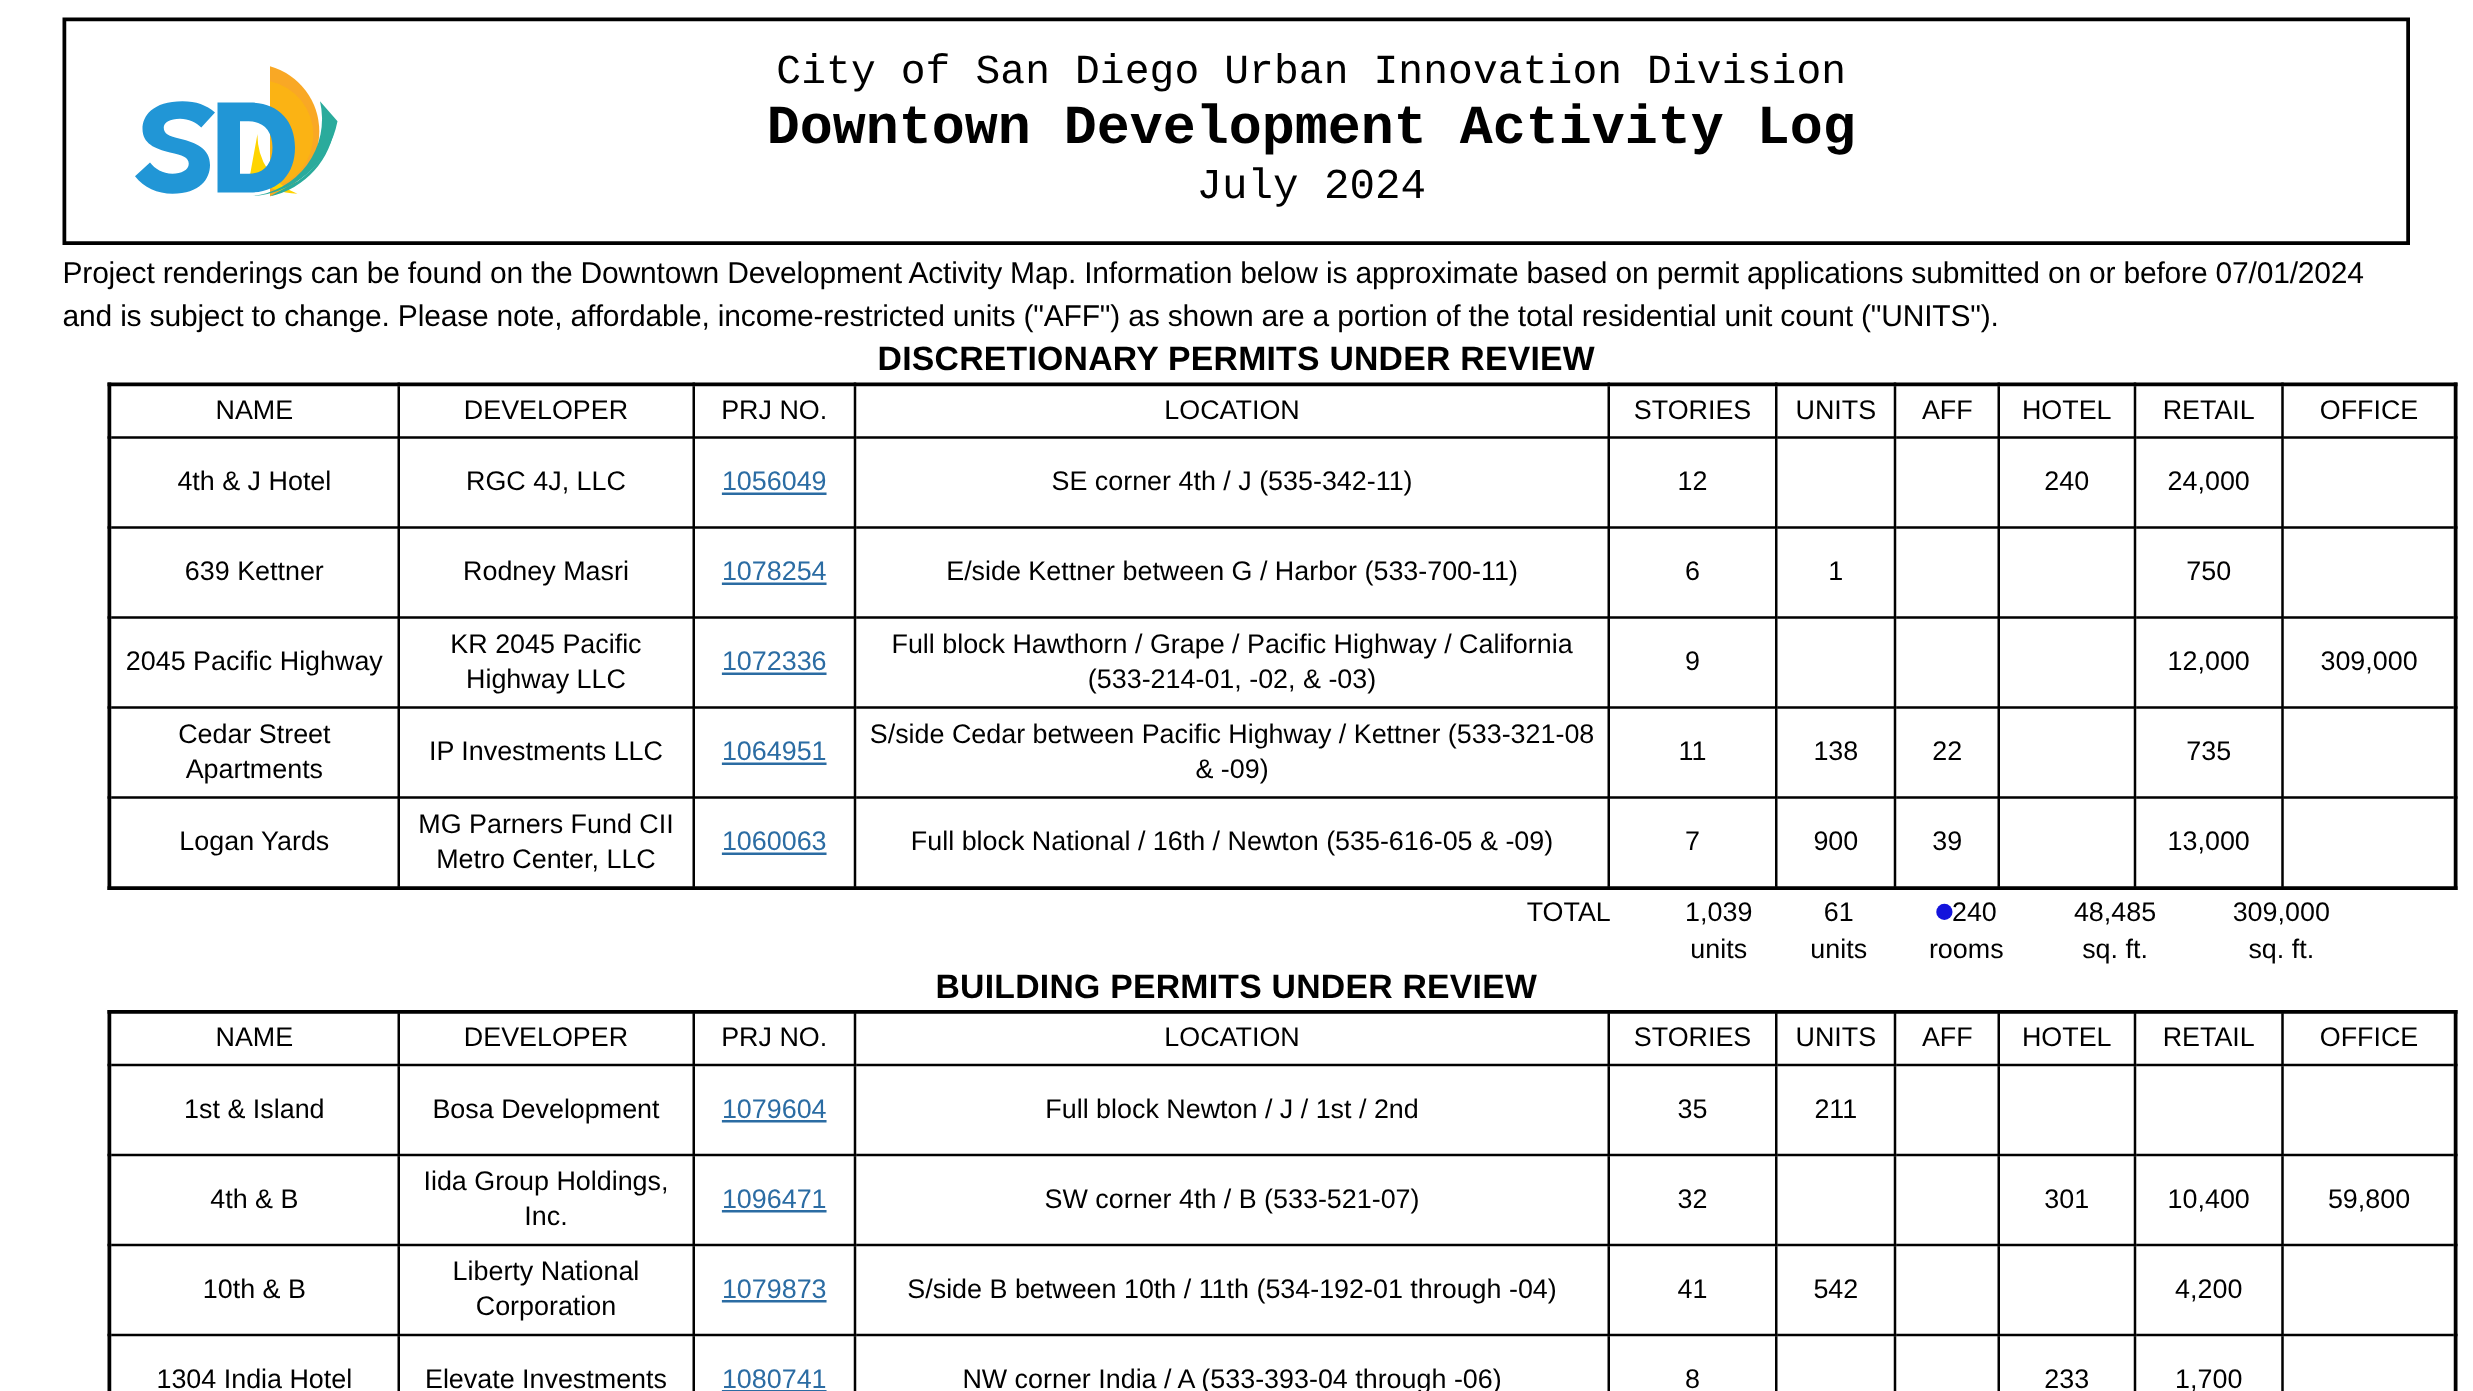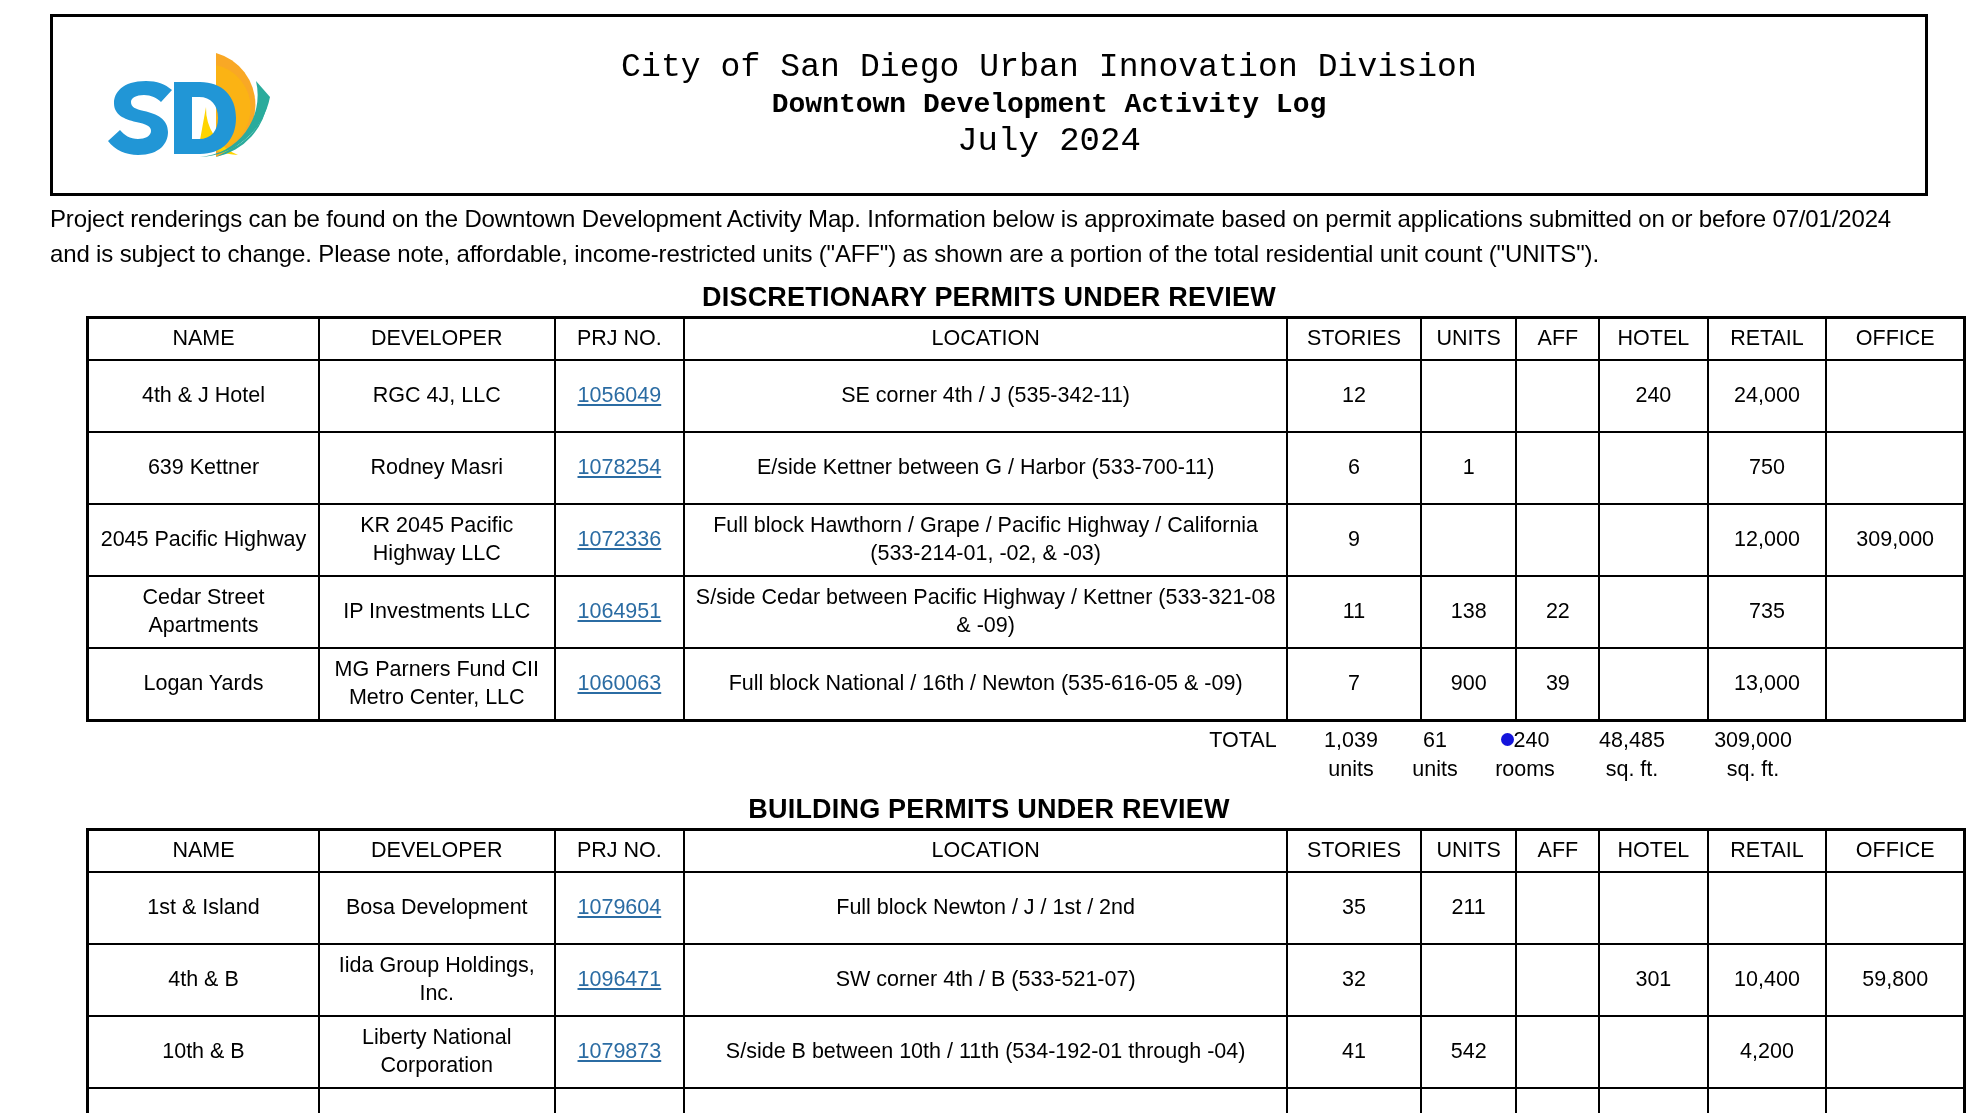--- a/index.html
+++ b/index.html
@@ -49,21 +49,21 @@
     text-align: center;
     font-family: Liberation Mono, monospace;
     padding-right: 180px;
   }
   .title-line1 {
     font-size: 33px;
     line-height: 1.18;
     letter-spacing: .1px;
   }
   .title-line2 {
-    font-size: 28px;
+    font-size: 44px;
     font-weight: bold;
     line-height: 1.18;
   }
   .title-line3 {
     font-size: 34px;
     line-height: 1.2;
   }
 
   
   .disclaimer {
@@ -75,21 +75,20 @@
     max-width: 1900px;
   }
 
   
   .section-title {
     text-align: center;
     font-family: "Liberation Sans", sans-serif;
     font-weight: bold;
     font-size: 27px;
     letter-spacing: .2px;
-    margin-top: 10px;
     margin-bottom: 3px;
   }
 
   
   table.permit-table {
     border-collapse: collapse;
     width: 1880px;
     table-layout: fixed;
     font-family: Liberation Sans, sans-serif;
     border: 3px solid #000;
@@ -130,20 +129,21 @@
     cursor: pointer;
   }
 
   
   .total-row-wrap {
     width: 1878px;
     display: flex;
     font-family: "Liberation Sans", sans-serif;
     font-size: 21.5px;
     margin-top: 4px;
+    gap: 12px;
   }
   .total-spacer { width: 1130px; flex: 0 0 1130px; }
   .total-label {
     width: 126px; flex: 0 0 126px;
     text-align: center; padding-top: 2px;
   }
   .total-cell {
     text-align: center;
     line-height: 1.35;
   }

